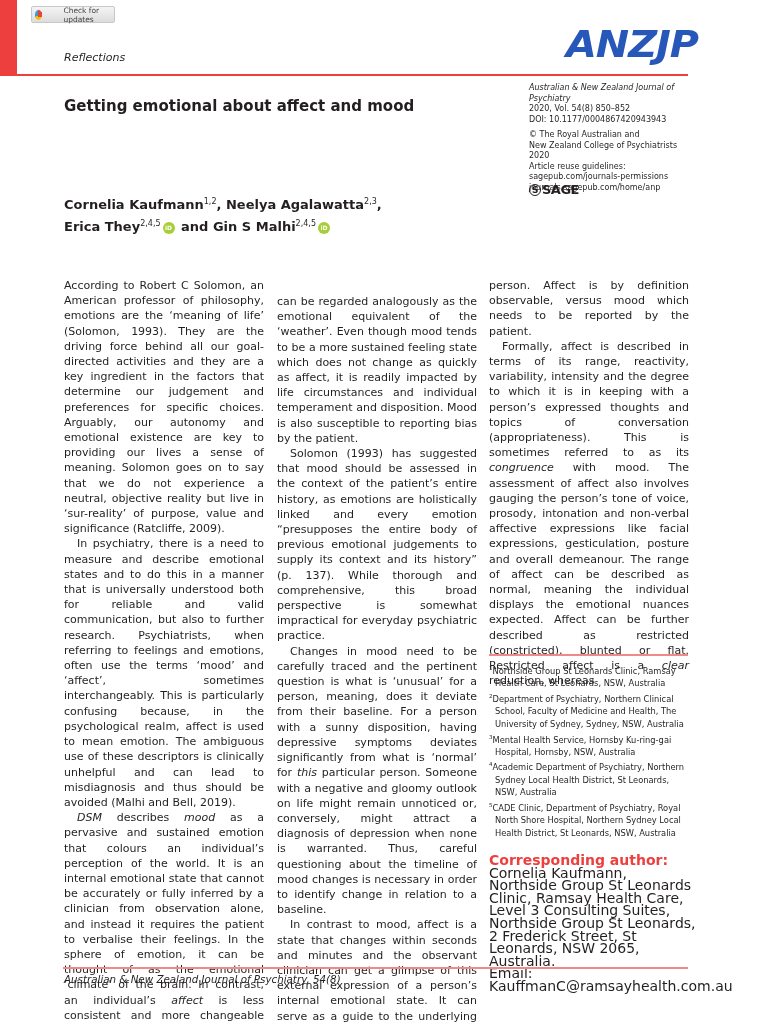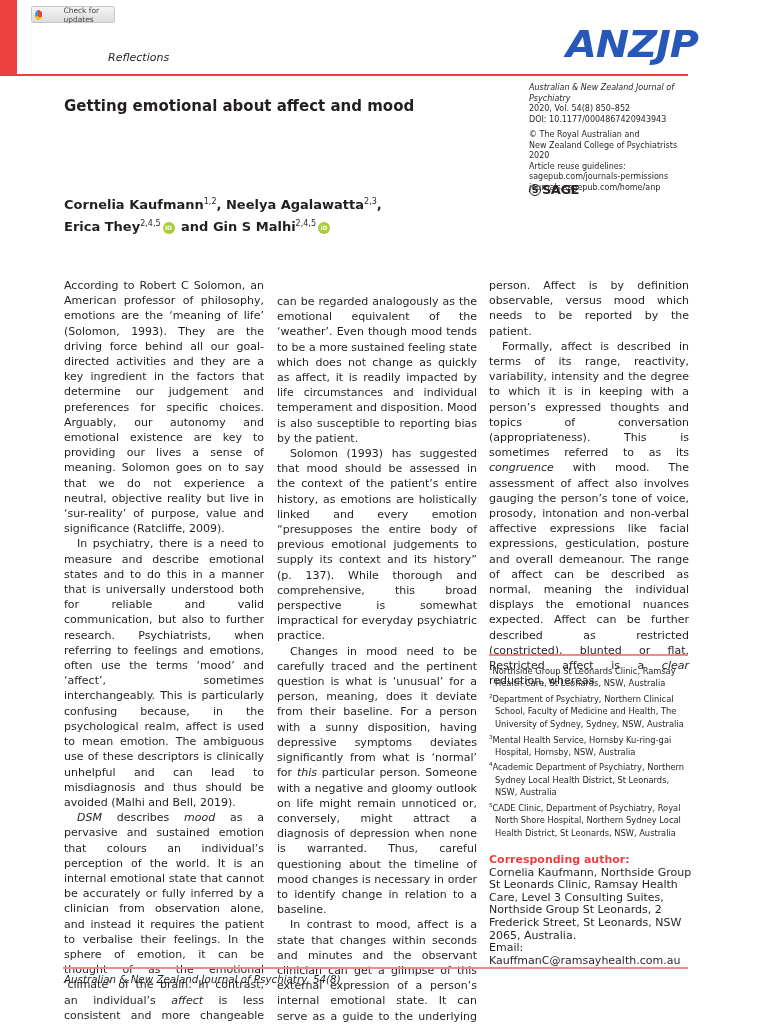--- a/index.html
+++ b/index.html
@@ -2,21 +2,21 @@
 <html><head>
 <meta charset="utf-8">
 <style>
   html,body{margin:0;padding:0;background:#fff;}
   body{width:768px;height:1024px;position:relative;overflow:hidden;font-family:"DejaVu Sans","Liberation Sans",sans-serif;color:#231f20;}
   .redbar{position:absolute;left:0;top:0;width:17px;height:75px;background:#ee3f3f;}
   .redrule{position:absolute;left:0;top:74px;width:688px;height:2px;background:#ee3f3f;}
   .update-badge{position:absolute;left:31px;top:6px;width:84px;height:17px;border:1px solid #c8c8c8;background:linear-gradient(#f4f4f4,#dcdcdc);border-radius:2px;display:flex;align-items:center;font-size:7.5px;color:#444;box-sizing:border-box;gap:17px;}
   .update-badge .ic{width:10px;height:10px;margin:0 4px 0 3px;border-radius:50%;background:conic-gradient(#e6453d 0 120deg,#f5c000 120deg 240deg,#3d9ad1 240deg 360deg);position:relative;}
   .update-badge .ic:after{content:"";position:absolute;left:3px;top:2px;width:4px;height:5px;background:#e6453d;}
-  .section{position:absolute;left:64px;top:51px;font-style:italic;font-size:11px;color:#231f20;margin-left:44px;}
+  .section{position:absolute;left:64px;top:51px;font-style:italic;font-size:11px;color:#231f20;}
   .logo{position:absolute;left:566px;top:24px;font-family:"DejaVu Sans","Liberation Sans",sans-serif;font-weight:bold;font-style:italic;font-size:38px;letter-spacing:-1px;color:#2757b8;line-height:40px;transform:scaleX(1.05);transform-origin:left;}
   .meta{position:absolute;left:529px;top:83px;font-size:8px;line-height:10.5px;color:#231f20;width:160px;}
   .meta .jt{font-style:italic;}
   .meta .gap{height:5px;}
   .sage{position:absolute;left:529px;top:182px;font-size:13px;font-weight:bold;color:#231f20;display:flex;align-items:center;letter-spacing:-0.5px;}
   .sage .s{width:12px;height:12px;border:1.5px solid #231f20;border-radius:50%;font-size:9px;display:flex;align-items:center;justify-content:center;margin-right:1px;box-sizing:border-box;}
   .title{position:absolute;left:64px;top:93px;font-size:15px;font-weight:bold;line-height:27px;color:#231f20;width:380px;}
   .authors{position:absolute;left:64px;top:192px;font-size:13px;font-weight:bold;line-height:19px;color:#231f20;width:360px;}
   .authors sup{font-size:8px;font-weight:normal;}
   .orcid{display:inline-block;width:12px;height:12px;border-radius:50%;background:#a6ce39;color:#fff;font-size:6px;line-height:12px;text-align:center;vertical-align:middle;margin:0 2px;}
@@ -24,21 +24,21 @@
   .col p{margin:0;text-indent:0;}
   .col p.ind{text-indent:13px;}
   .c1{left:64px;}
   .c2{left:277px;margin-top:16px;}
   .c3{left:489px;}
   .c3 .body{height:350px;}
   .affrule{position:absolute;left:489px;top:654px;width:199px;height:2px;background:#f08a8a;}
   .affs{position:absolute;left:489px;top:662px;width:205px;font-size:8.3px;line-height:12.6px;color:#231f20;}
   .affs .a{padding-left:6px;text-indent:-6px;}
   .affs sup{font-size:5.5px;}
-  .corr{position:absolute;left:489px;top:854px;width:210px;font-size:11px;line-height:12.6px;color:#231f20;}
+  .corr{position:absolute;left:489px;top:854px;width:210px;font-size:14px;line-height:12.6px;color:#231f20;}
   .corr .hd{color:#ee3f3f;font-weight:bold;}
   .footrule{position:absolute;left:63px;top:967px;width:625px;height:2px;background:#f08a8a;}
   .foot{position:absolute;left:64px;top:973px;font-style:italic;font-size:10.3px;color:#231f20;text-align:right;}
   i,em{font-style:italic;}
 </style>
 </head>
 <body>
 
 <div class="redbar"></div>
 <div class="redrule"></div>

